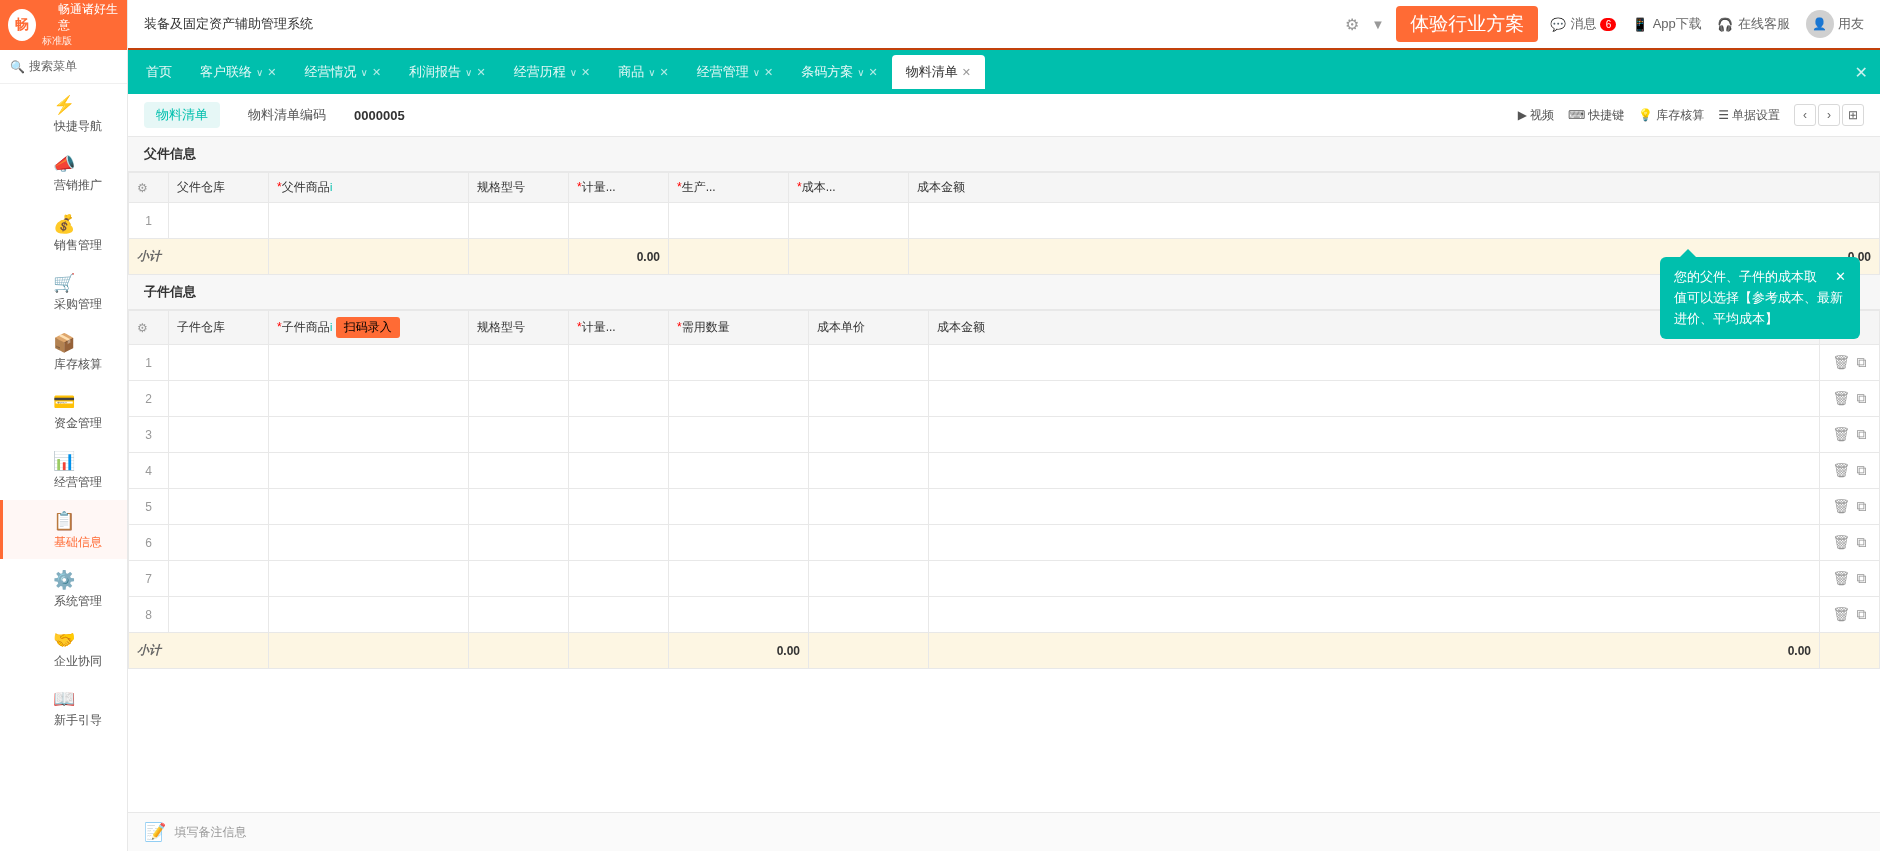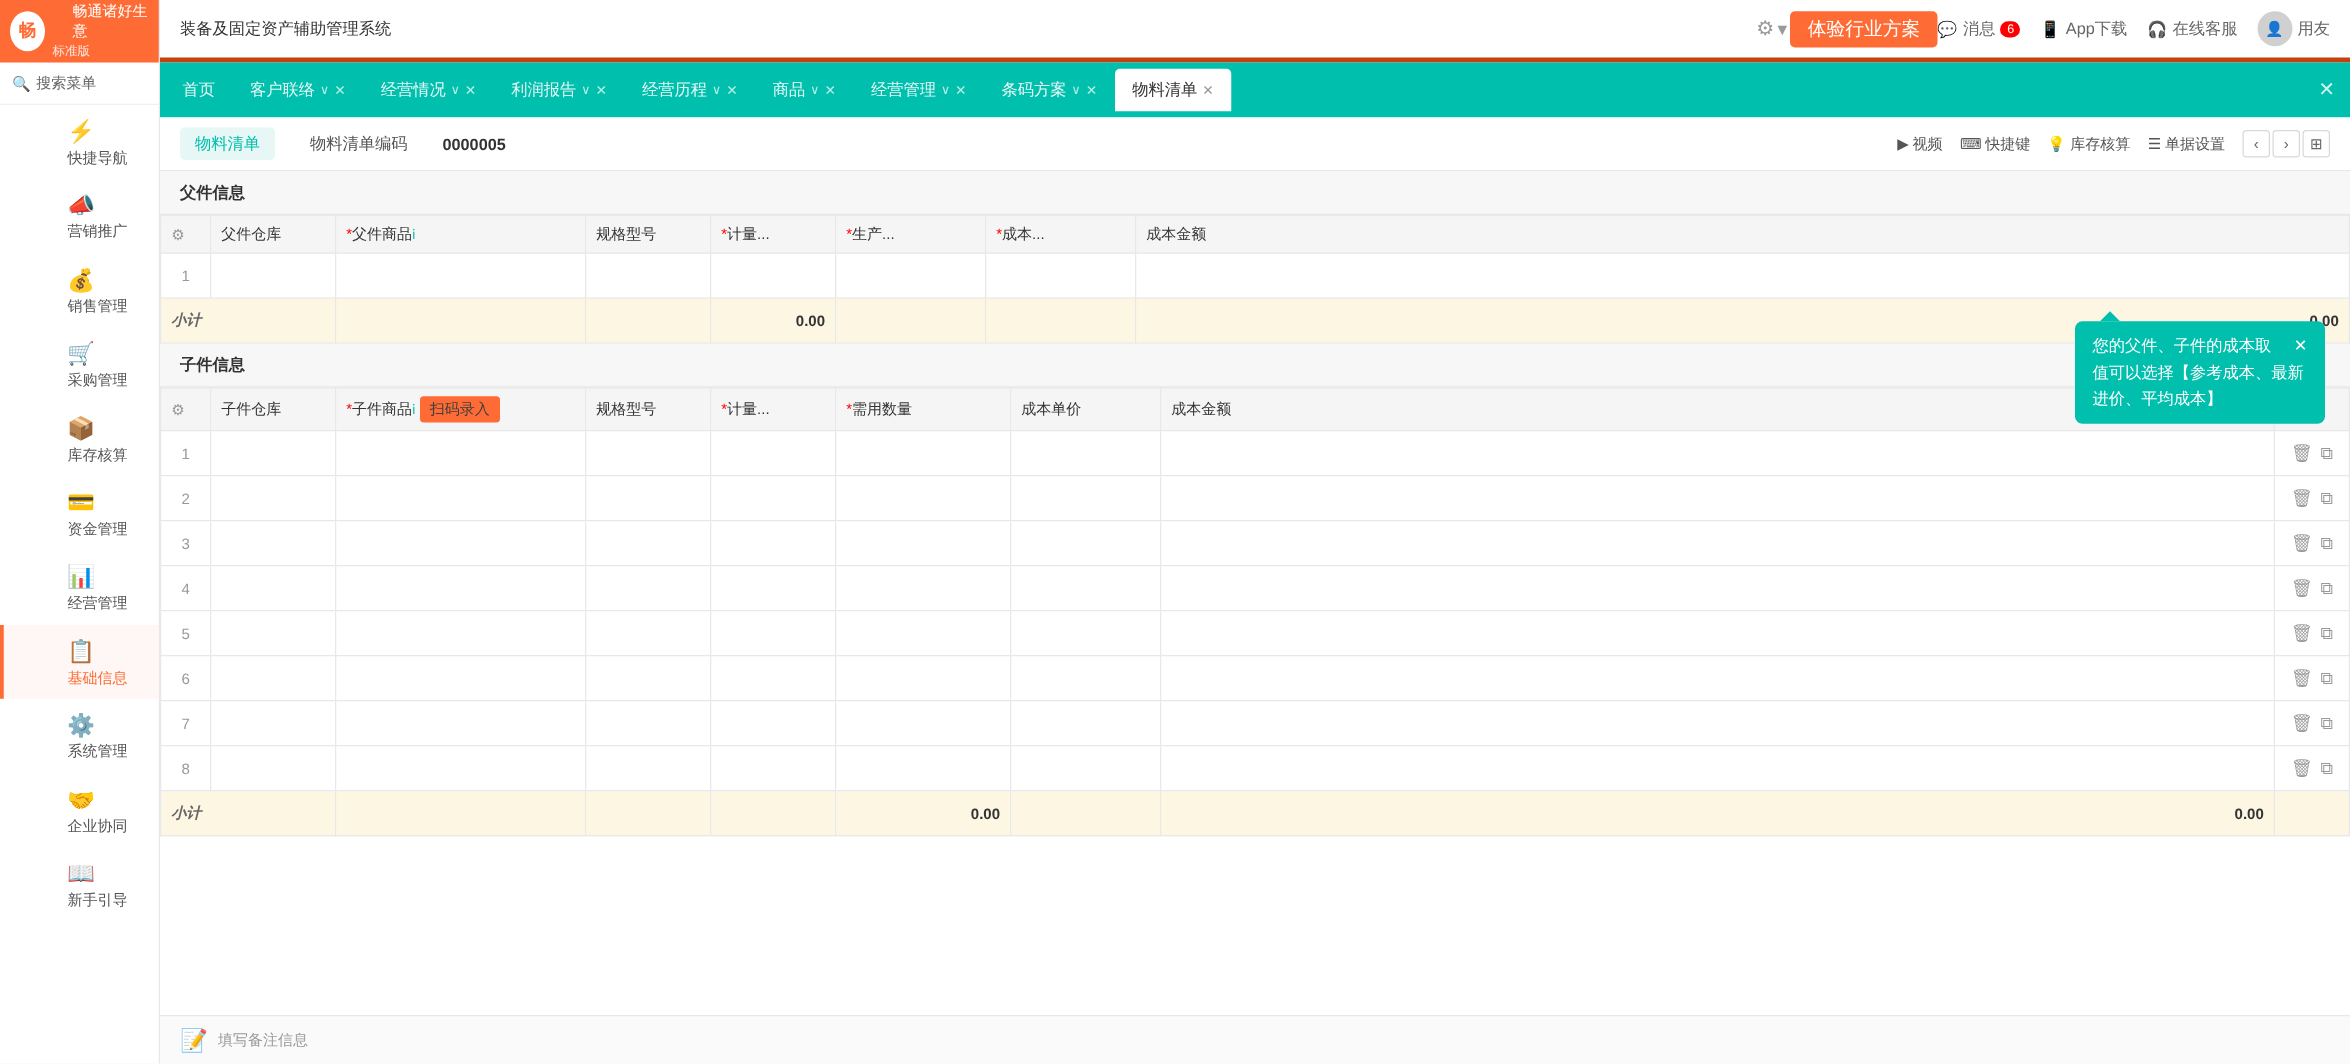--- a/index.html
+++ b/index.html
@@ -66,31 +66,32 @@
     
     .main { flex: 1; display: flex; flex-direction: column; overflow: hidden; }
 
     
     .topbar {
       background: #fff;
       height: 50px;
       display: flex;
       align-items: center;
       padding: 0 16px;
-      border-bottom: 4px solid #c2410c;
+      border-bottom: 2px solid #c2410c;
+      gap: 12px;
     }
     .topbar-title { color: #333; font-size: 13px; flex: 1; }
     .topbar-btn {
       background: #ff6b35;
       color: #fff;
       border: none;
       border-radius: 4px;
       padding: 5px 14px;
       cursor: pointer;
-      font-size: 15px;
+      font-size: 19px;
     }
     .topbar-actions { display: flex; align-items: center; gap: 16px; color: #666; font-size: 13px; }
     .topbar-actions .ta-item { display: flex; align-items: center; gap: 4px; cursor: pointer; }
     .badge {
       background: #f00;
       color: #fff;
       border-radius: 8px;
       font-size: 10px;
       padding: 1px 4px;
       min-width: 16px;
@@ -185,21 +186,21 @@
       padding: 6px 8px;
       background: #fff;
       height: 36px;
     }
     tr.subtotal td { background: #fdf6e3; font-weight: bold; }
     .subtotal-label { color: #666; font-style: italic; }
     .subtotal-val { color: #333; }
     .gear-icon { color: #999; cursor: pointer; }
     .scan-btn {
       background: #ff6b35;
-      color: #404040;
+      color: #000000;
       border: none;
       border-radius: 3px;
       padding: 2px 8px;
       font-size: 12px;
       cursor: pointer;
     }
     .action-icons { display: flex; gap: 6px; justify-content: center; }
     .action-icon { color: #999; cursor: pointer; font-size: 14px; }
 
     

